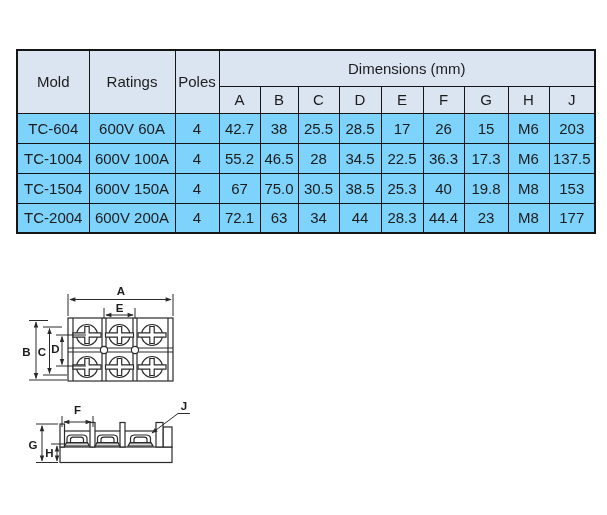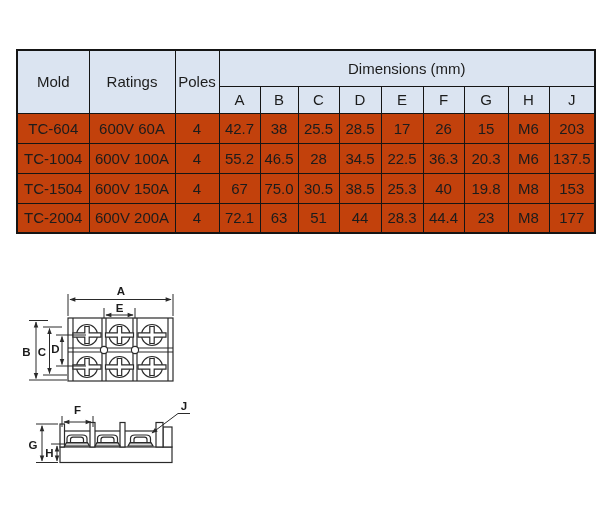--- a/index.html
+++ b/index.html
@@ -14,21 +14,21 @@
   }
   table.spec th,table.spec td{
     border:1px solid #151515;
     text-align:center;vertical-align:middle;
     font-size:15px;font-weight:400;color:#1c1c1c;
     padding:0;overflow:hidden;white-space:nowrap;
   }
   table.spec th.hd{background:#dbe4f1;}
   tr.h1{height:36px;}
   tr.h2{height:27px;}
-  tr.dr{height:30px;background:#c2410c;}
+  tr.dr{height:30px;background:#7dd3fc;}
   svg.diagrams{position:absolute;left:0;top:0;}
   .draw{stroke:#2a2a2a;stroke-width:1.2;fill:none;}
   .dims{stroke:#2a2a2a;stroke-width:1;fill:none;}
   text.dim{
     font-family:"Liberation Sans",sans-serif;
     font-size:11.5px;font-weight:bold;
     fill:#1c1c1c;stroke:none;text-anchor:middle;
   }
 </style>
 </head>
@@ -86,21 +86,21 @@
       <tr class="dr">
         <td>TC-1004</td>
         <td>600V 100A</td>
         <td>4</td>
         <td>55.2</td>
         <td>46.5</td>
         <td>28</td>
         <td>34.5</td>
         <td>22.5</td>
         <td>36.3</td>
-        <td>20.3</td>
+        <td>17.3</td>
         <td>M6</td>
         <td>137.5</td>
       </tr>
       <tr class="dr">
         <td>TC-1504</td>
         <td>600V 150A</td>
         <td>4</td>
         <td>67</td>
         <td>75.0</td>
         <td>30.5</td>
@@ -110,21 +110,21 @@
         <td>19.8</td>
         <td>M8</td>
         <td>153</td>
       </tr>
       <tr class="dr">
         <td>TC-2004</td>
         <td>600V 200A</td>
         <td>4</td>
         <td>72.1</td>
         <td>63</td>
-        <td>51</td>
+        <td>34</td>
         <td>44</td>
         <td>28.3</td>
         <td>44.4</td>
         <td>23</td>
         <td>M8</td>
         <td>177</td>
       </tr>
     </tbody>
   </table>
 

